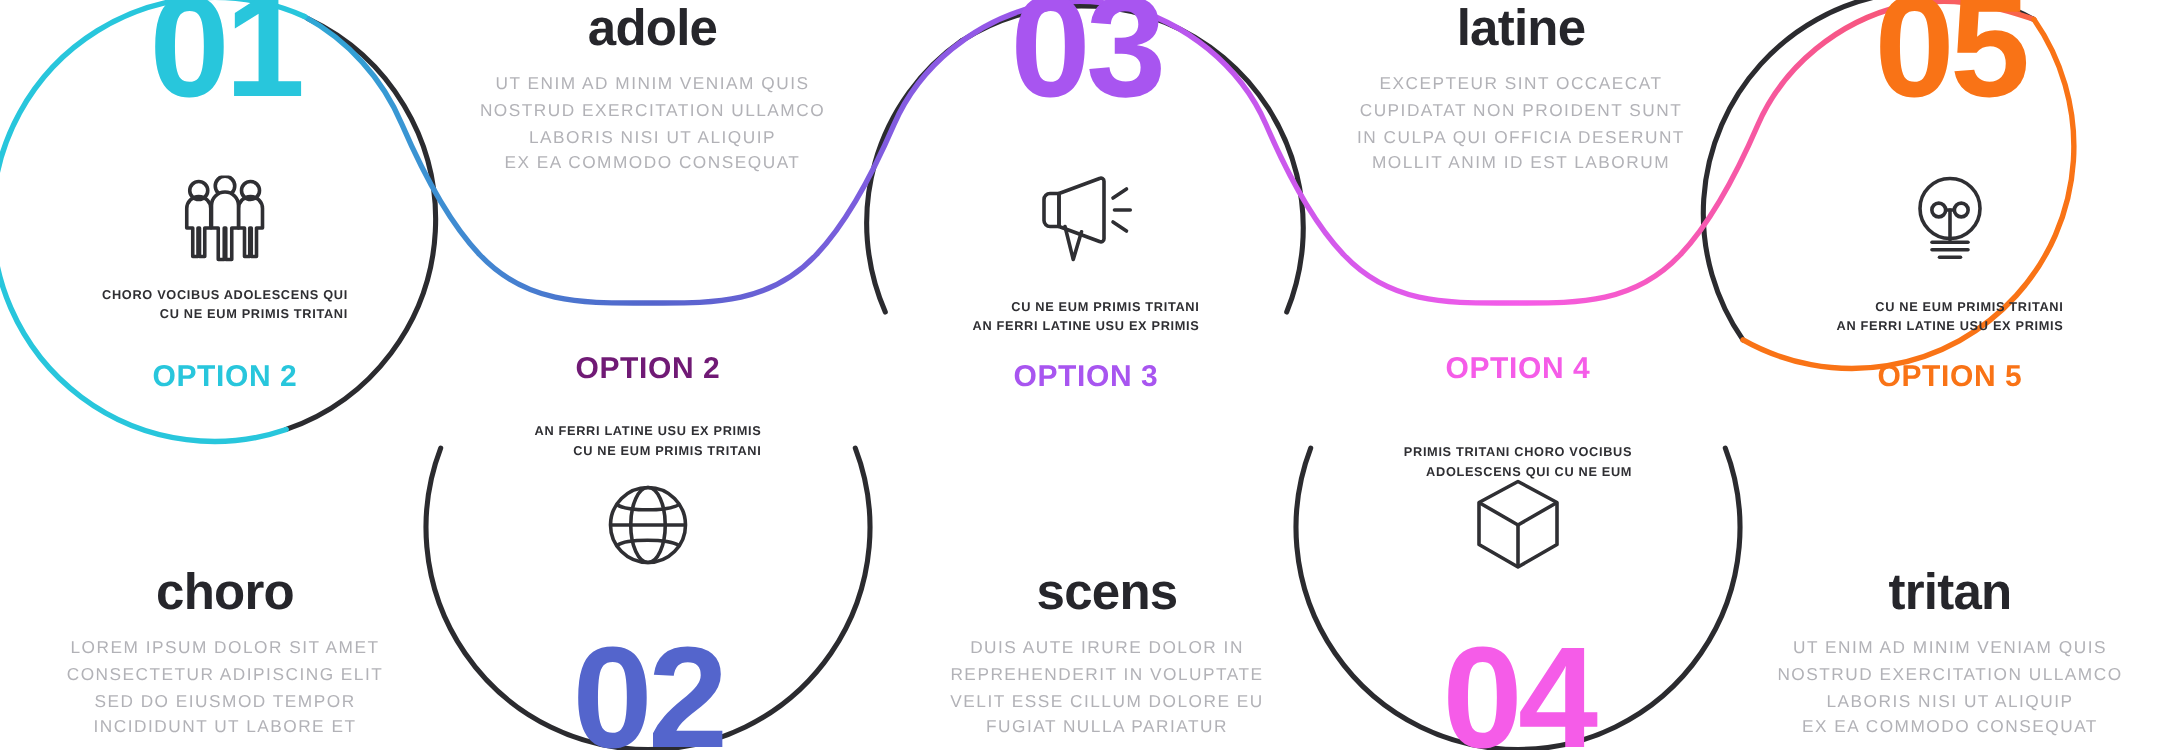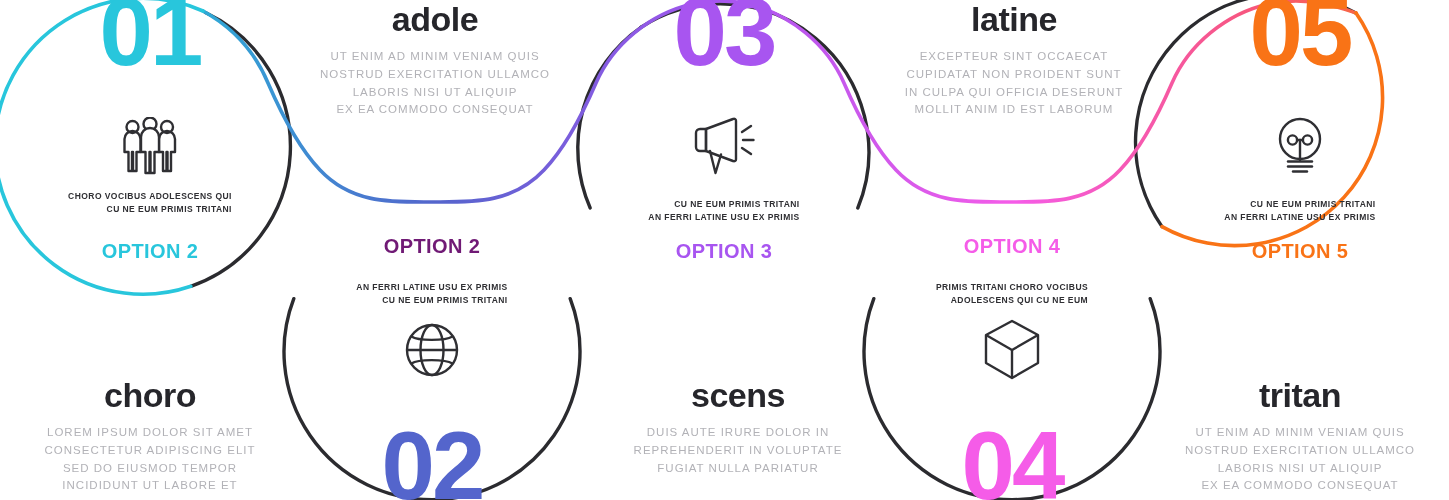--- a/index.html
+++ b/index.html
@@ -237,21 +237,21 @@
     <span style="display:block">CU NE EUM PRIMIS TRITANI</span>
   </div>
   <div class="innerdesc" style="left:432px;top:281px;">
     <span style="display:block">AN FERRI LATINE USU EX PRIMIS</span>
     <span style="display:block">CU NE EUM PRIMIS TRITANI</span>
   </div>
   <div class="innerdesc" style="left:724px;top:198px;">
     <span style="display:block">CU NE EUM PRIMIS TRITANI</span>
     <span style="display:block">AN FERRI LATINE USU EX PRIMIS</span>
   </div>
-  <div class="innerdesc" style="left:1012px;top:281px;">
+  <div class="innerdesc" style="left:1012px;top:295px;">
     <span style="display:block">PRIMIS TRITANI CHORO VOCIBUS</span>
     <span style="display:block">ADOLESCENS QUI CU NE EUM</span>
   </div>
   <div class="innerdesc" style="left:1300px;top:198px;">
     <span style="display:block">CU NE EUM PRIMIS TRITANI</span>
     <span style="display:block">AN FERRI LATINE USU EX PRIMIS</span>
   </div>
 
   <div class="optlabel" style="left:150px;top:240px;color:#28c6dc;">OPTION 2</div>
   <div class="optlabel" style="left:432px;top:235px;color:#701a75;">OPTION 2</div>
@@ -277,20 +277,21 @@
       <span>LABORIS NISI UT ALIQUIP</span>
       <span>EX EA COMMODO CONSEQUAT</span>
     </div>
   </div>
 
   <div class="outerblock" style="left:738px;top:378px;">
     <div class="heading">scens</div>
     <div class="body">
       <span>DUIS AUTE IRURE DOLOR IN</span>
       <span>REPREHENDERIT IN VOLUPTATE</span>
+      <span>VELIT ESSE CILLUM DOLORE EU</span>
       <span>FUGIAT NULLA PARIATUR</span>
     </div>
   </div>
 
   <div class="outerblock" style="left:1014px;top:2px;">
     <div class="heading">latine</div>
     <div class="body">
       <span>EXCEPTEUR SINT OCCAECAT</span>
       <span>CUPIDATAT NON PROIDENT SUNT</span>
       <span>IN CULPA QUI OFFICIA DESERUNT</span>

